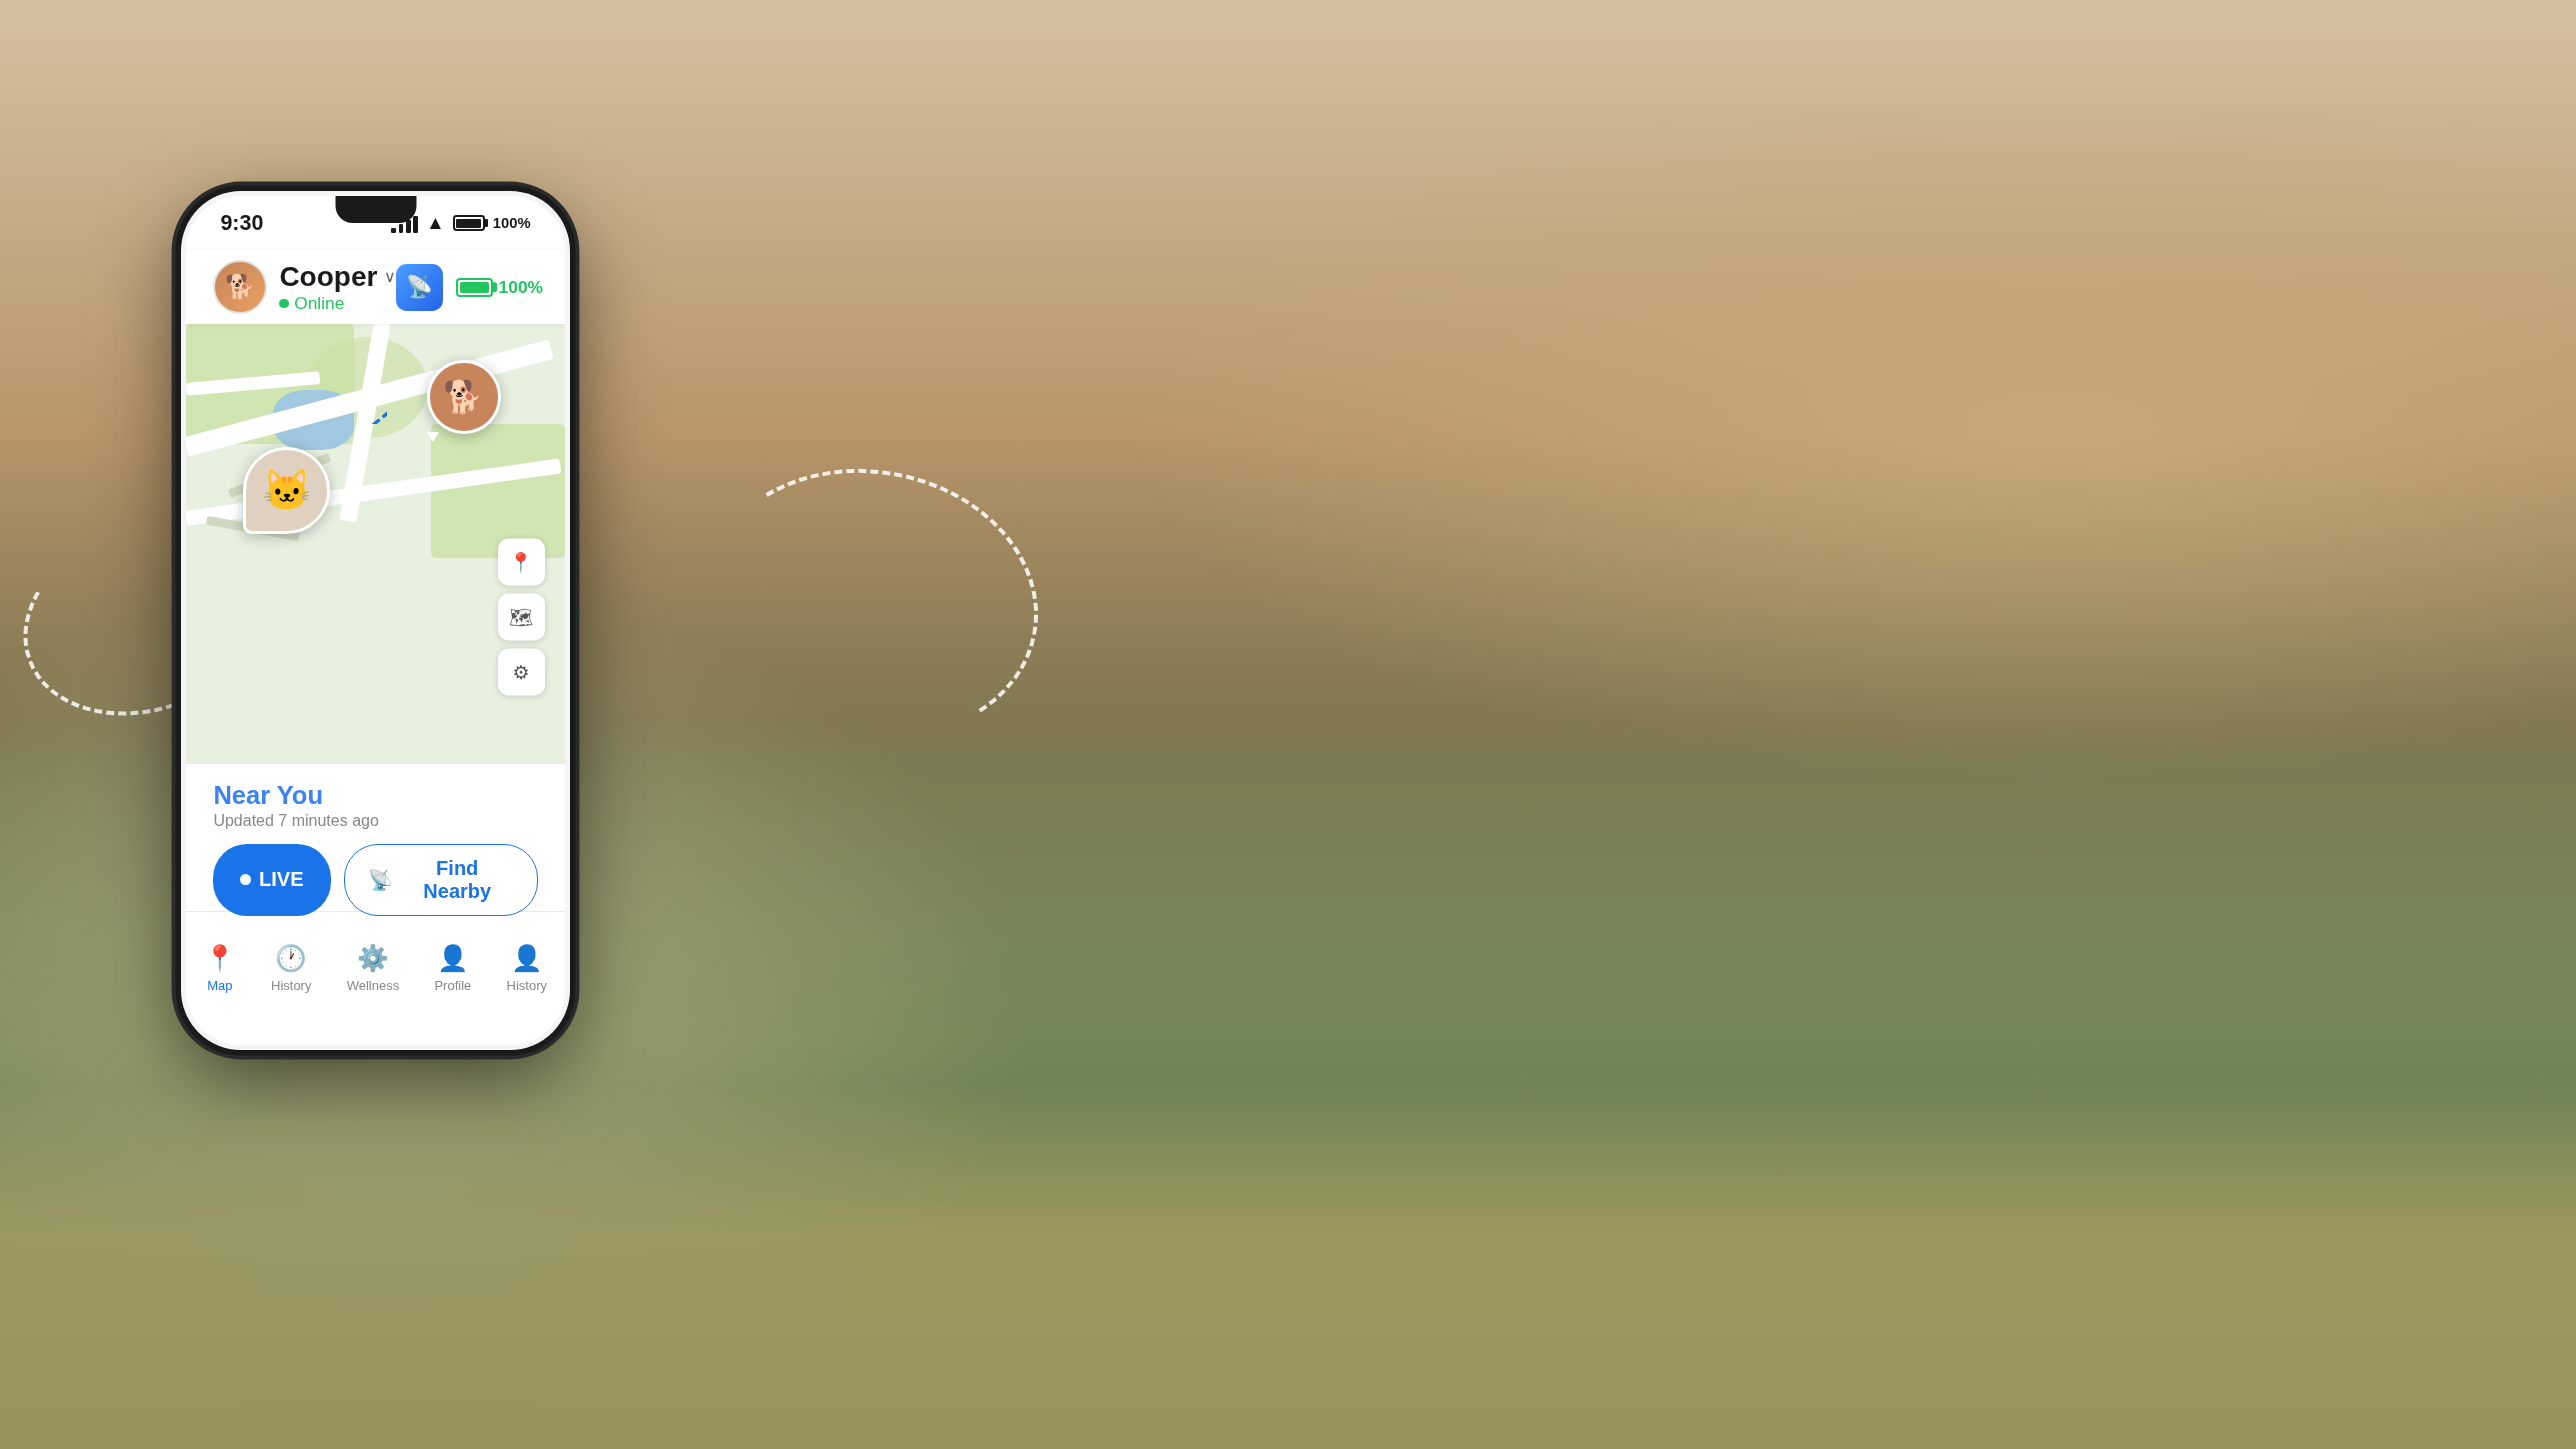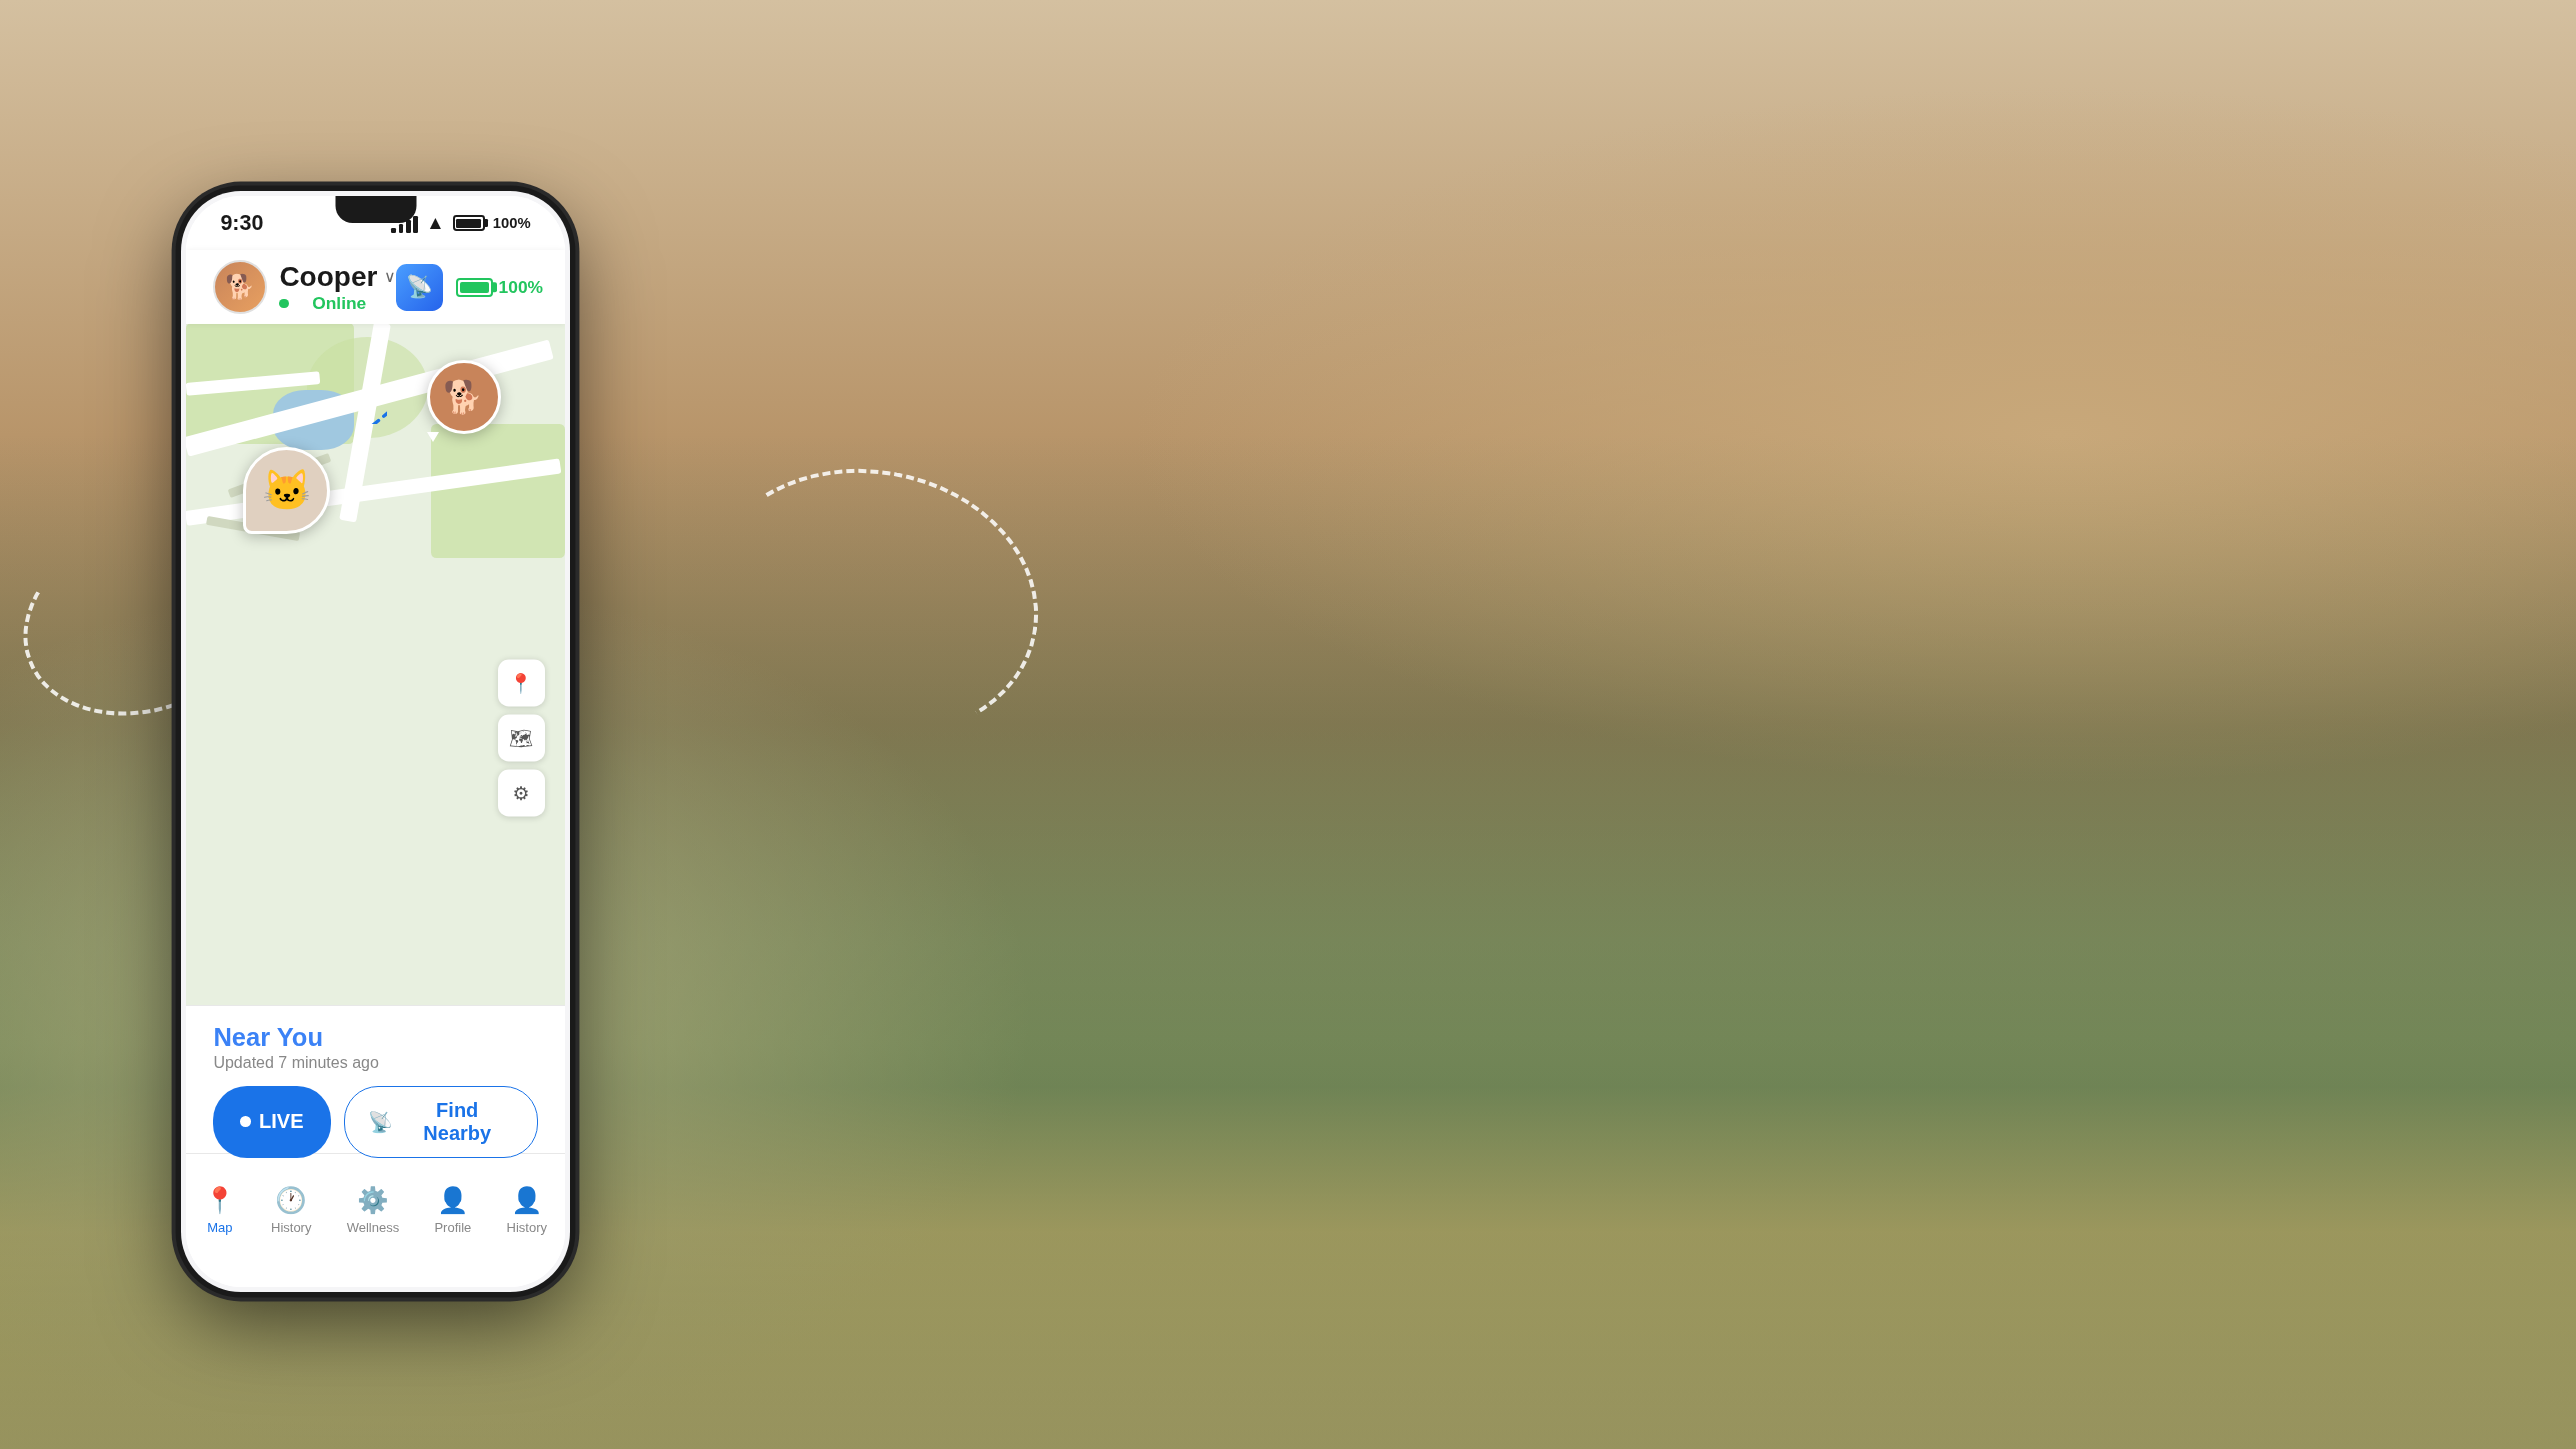--- a/index.html
+++ b/index.html
@@ -84,21 +84,21 @@
       border-bottom-color: transparent;
       transform: rotate(10deg);
     }
 
     
     .phone-container {
       position: absolute;
       top: 191px;
       left: 181px;
       width: 389px;
-      height: 1101px;
+      height: 859px;
     }
 
     .phone-body {
       position: absolute;
       inset: 0;
       background: #f5f5f7;
       border-radius: 60px;
       box-shadow:
         0 0 0 5.4px #1a1a1a,
         0 0 0 9.4px #2a2a2a,
@@ -272,22 +272,21 @@
     .status-dot {
       width: 9.4px;
       height: 9.4px;
       border-radius: 50%;
       background: #22c55e;
     }
 
     .status-text {
       font-size: 17.4px;
       color: #22c55e;
-      font-weight: 700;
-      margin-left: 18px;
+      font-weight: 400;
     }
 
     .header-right {
       display: flex;
       align-items: center;
       gap: 13.4px;
     }
 
     .tracker-icon {
       width: 47px;

